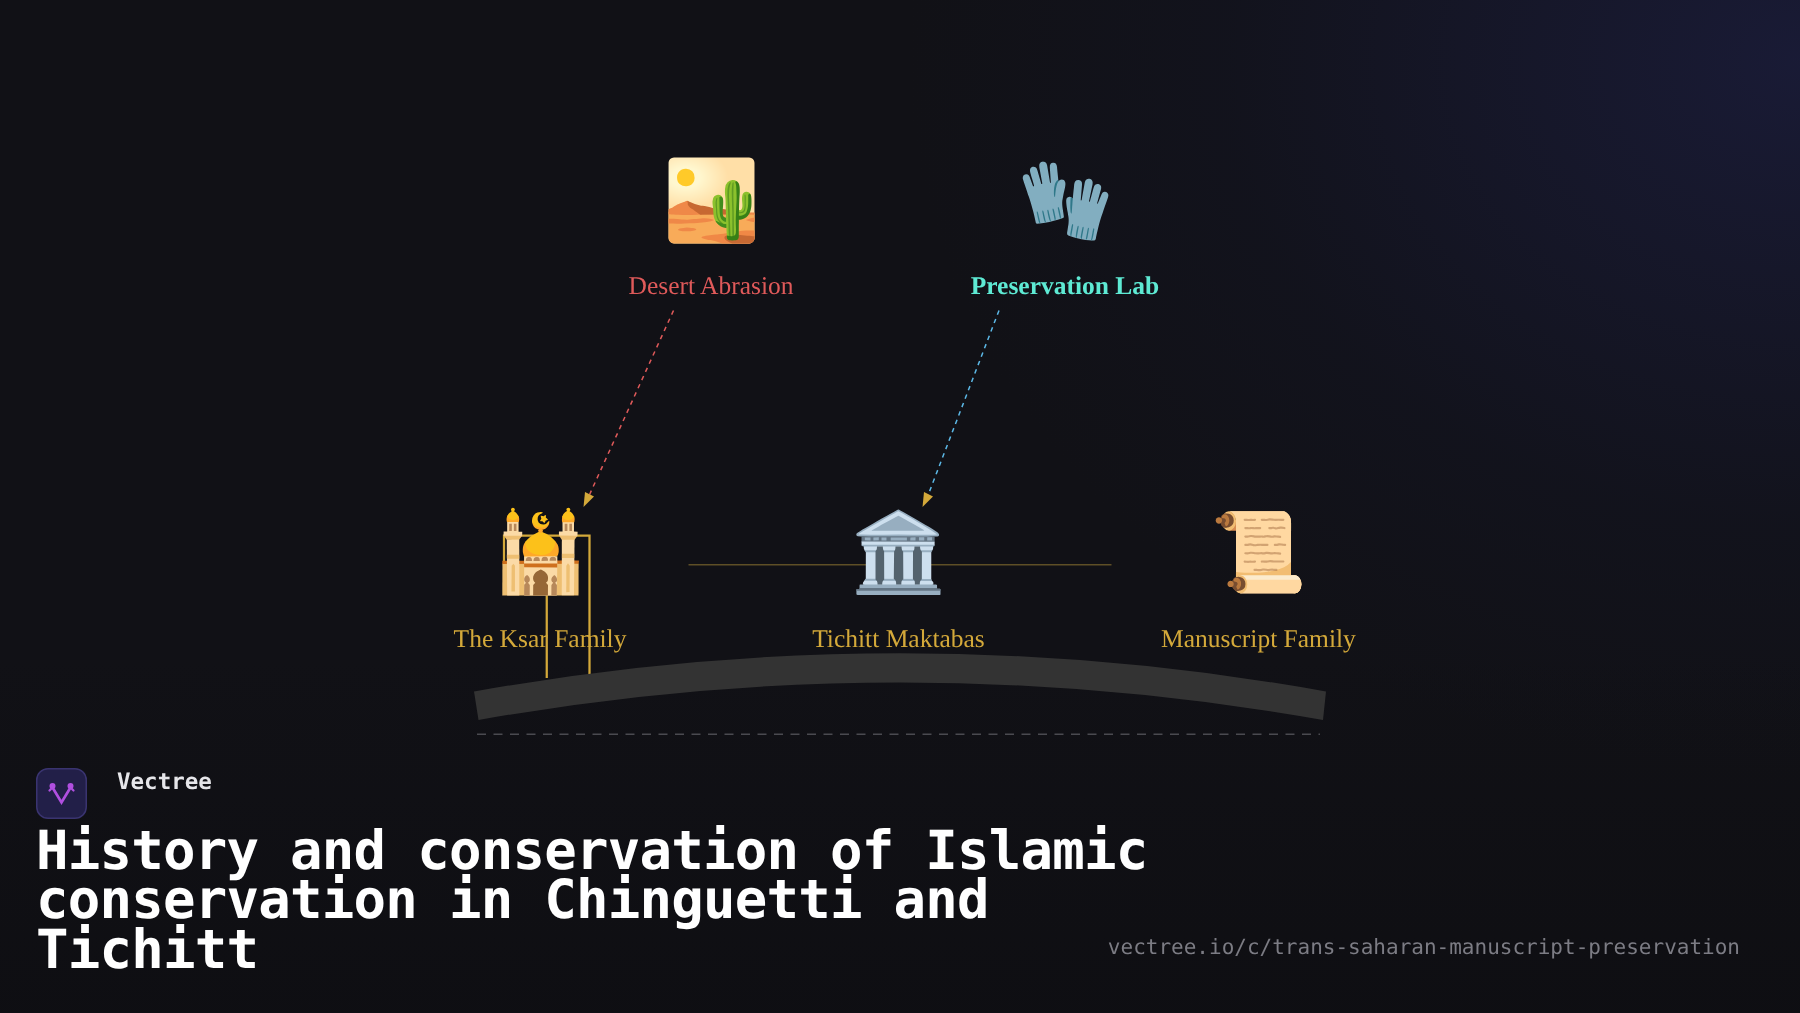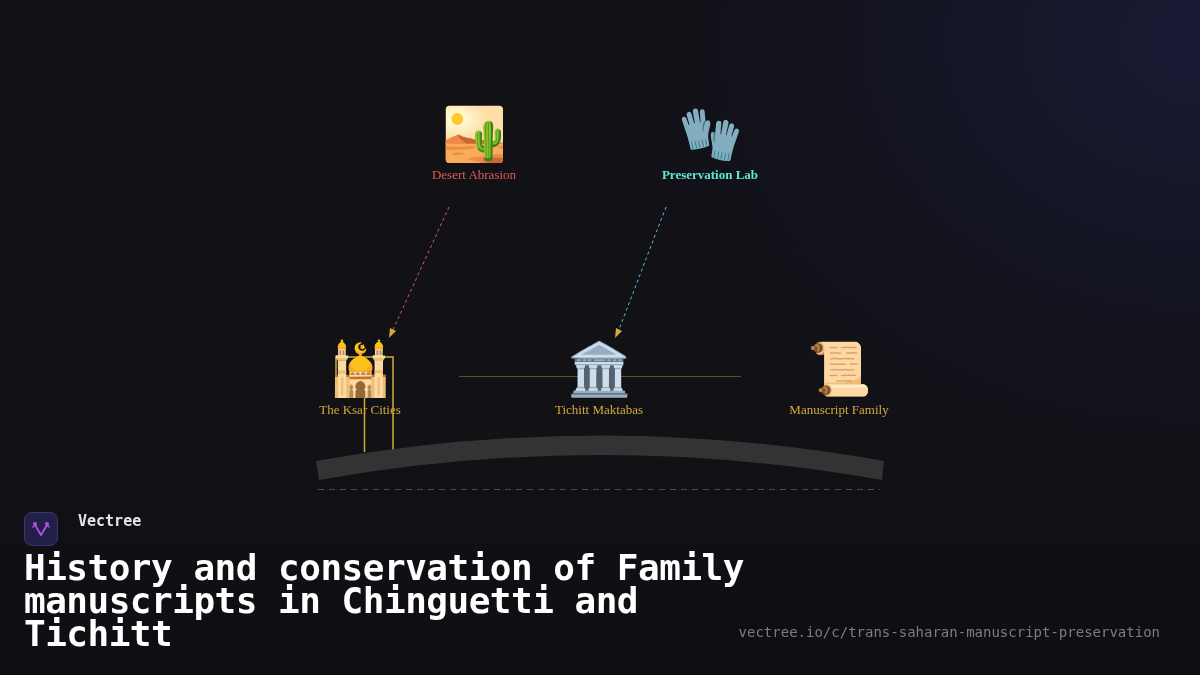--- a/index.html
+++ b/index.html
@@ -19,21 +19,21 @@
     background:linear-gradient(to bottom, rgba(14,14,18,0), rgba(14,14,18,0.85));
     pointer-events:none;
   }
   svg.diagram { position:absolute; left:0; top:0; }
   .node { position:absolute; width:160px; text-align:center; }
   .node .icon {
     display:block; margin:0 auto; width:64px; height:64px;
     font-size:52px; line-height:64px; text-align:center;
   }
   .node .label {
-    display:block; font-size:13px; white-space:nowrap;
+    display:block; font-size:17px; margin-top:14px; white-space:nowrap;
   }
   .brand { position:absolute; left:24px; top:512px; display:flex; align-items:flex-start; gap:20px; }
   .brand-logo {
     width:32px; height:32px; border-radius:8px;
     background:#221f48; border:1px solid #3a3470;
     display:flex; align-items:center; justify-content:center;
   }
   .brand-name {
     font-family:"DejaVu Sans Mono", monospace; font-weight:bold; font-size:15px; color:#e6e6ea;
   }
@@ -76,21 +76,21 @@
   <span class="label" style="color:#e05a5a;">Desert Abrasion</span>
 </div>
 
 <div class="node" style="left:630px; top:103px;">
   <span class="icon">🧤</span>
   <span class="label" style="color:#5eead4;font-weight:bold;">Preservation Lab</span>
 </div>
 
 <div class="node" style="left:280px; top:338px;">
   <span class="icon">🕌</span>
-  <span class="label" style="color:#d4a93a;">The Ksar Cities</span>
+  <span class="label" style="color:#d4a93a;">The Ksar Family</span>
 </div>
 
 <div class="node" style="left:519px; top:338px;">
   <span class="icon">🏛️</span>
   <span class="label" style="color:#d4a93a;">Tichitt Maktabas</span>
 </div>
 
 <div class="node" style="left:759px; top:338px;">
   <span class="icon">📜</span>
   <span class="label" style="color:#d4a93a;">Manuscript Family</span>
@@ -101,15 +101,15 @@
     <svg width="20" height="20" viewBox="0 0 20 20">
       <path d="M4,6 L10,16 L16,6" fill="none" stroke="#b04fe0" stroke-width="1.8" stroke-linecap="round"></path>
       <path d="M4,6 L2,8 M16,6 L18,8" fill="none" stroke="#b04fe0" stroke-width="1.5" stroke-linecap="round"></path>
       <circle cx="4" cy="5" r="2" fill="#b04fe0"></circle>
       <circle cx="16" cy="5" r="2" fill="#b04fe0"></circle>
     </svg>
   </div>
   <span class="brand-name">Vectree</span>
 </div>
 
-<h1 class="title">History and conservation of Family manuscripts in Chinguetti and Tichitt</h1>
+<h1 class="title">History and conservation of Islamic conservation in Chinguetti and Tichitt</h1>
 
 <div class="url">vectree.io/c/trans-saharan-manuscript-preservation</div>
 
 </body></html>

